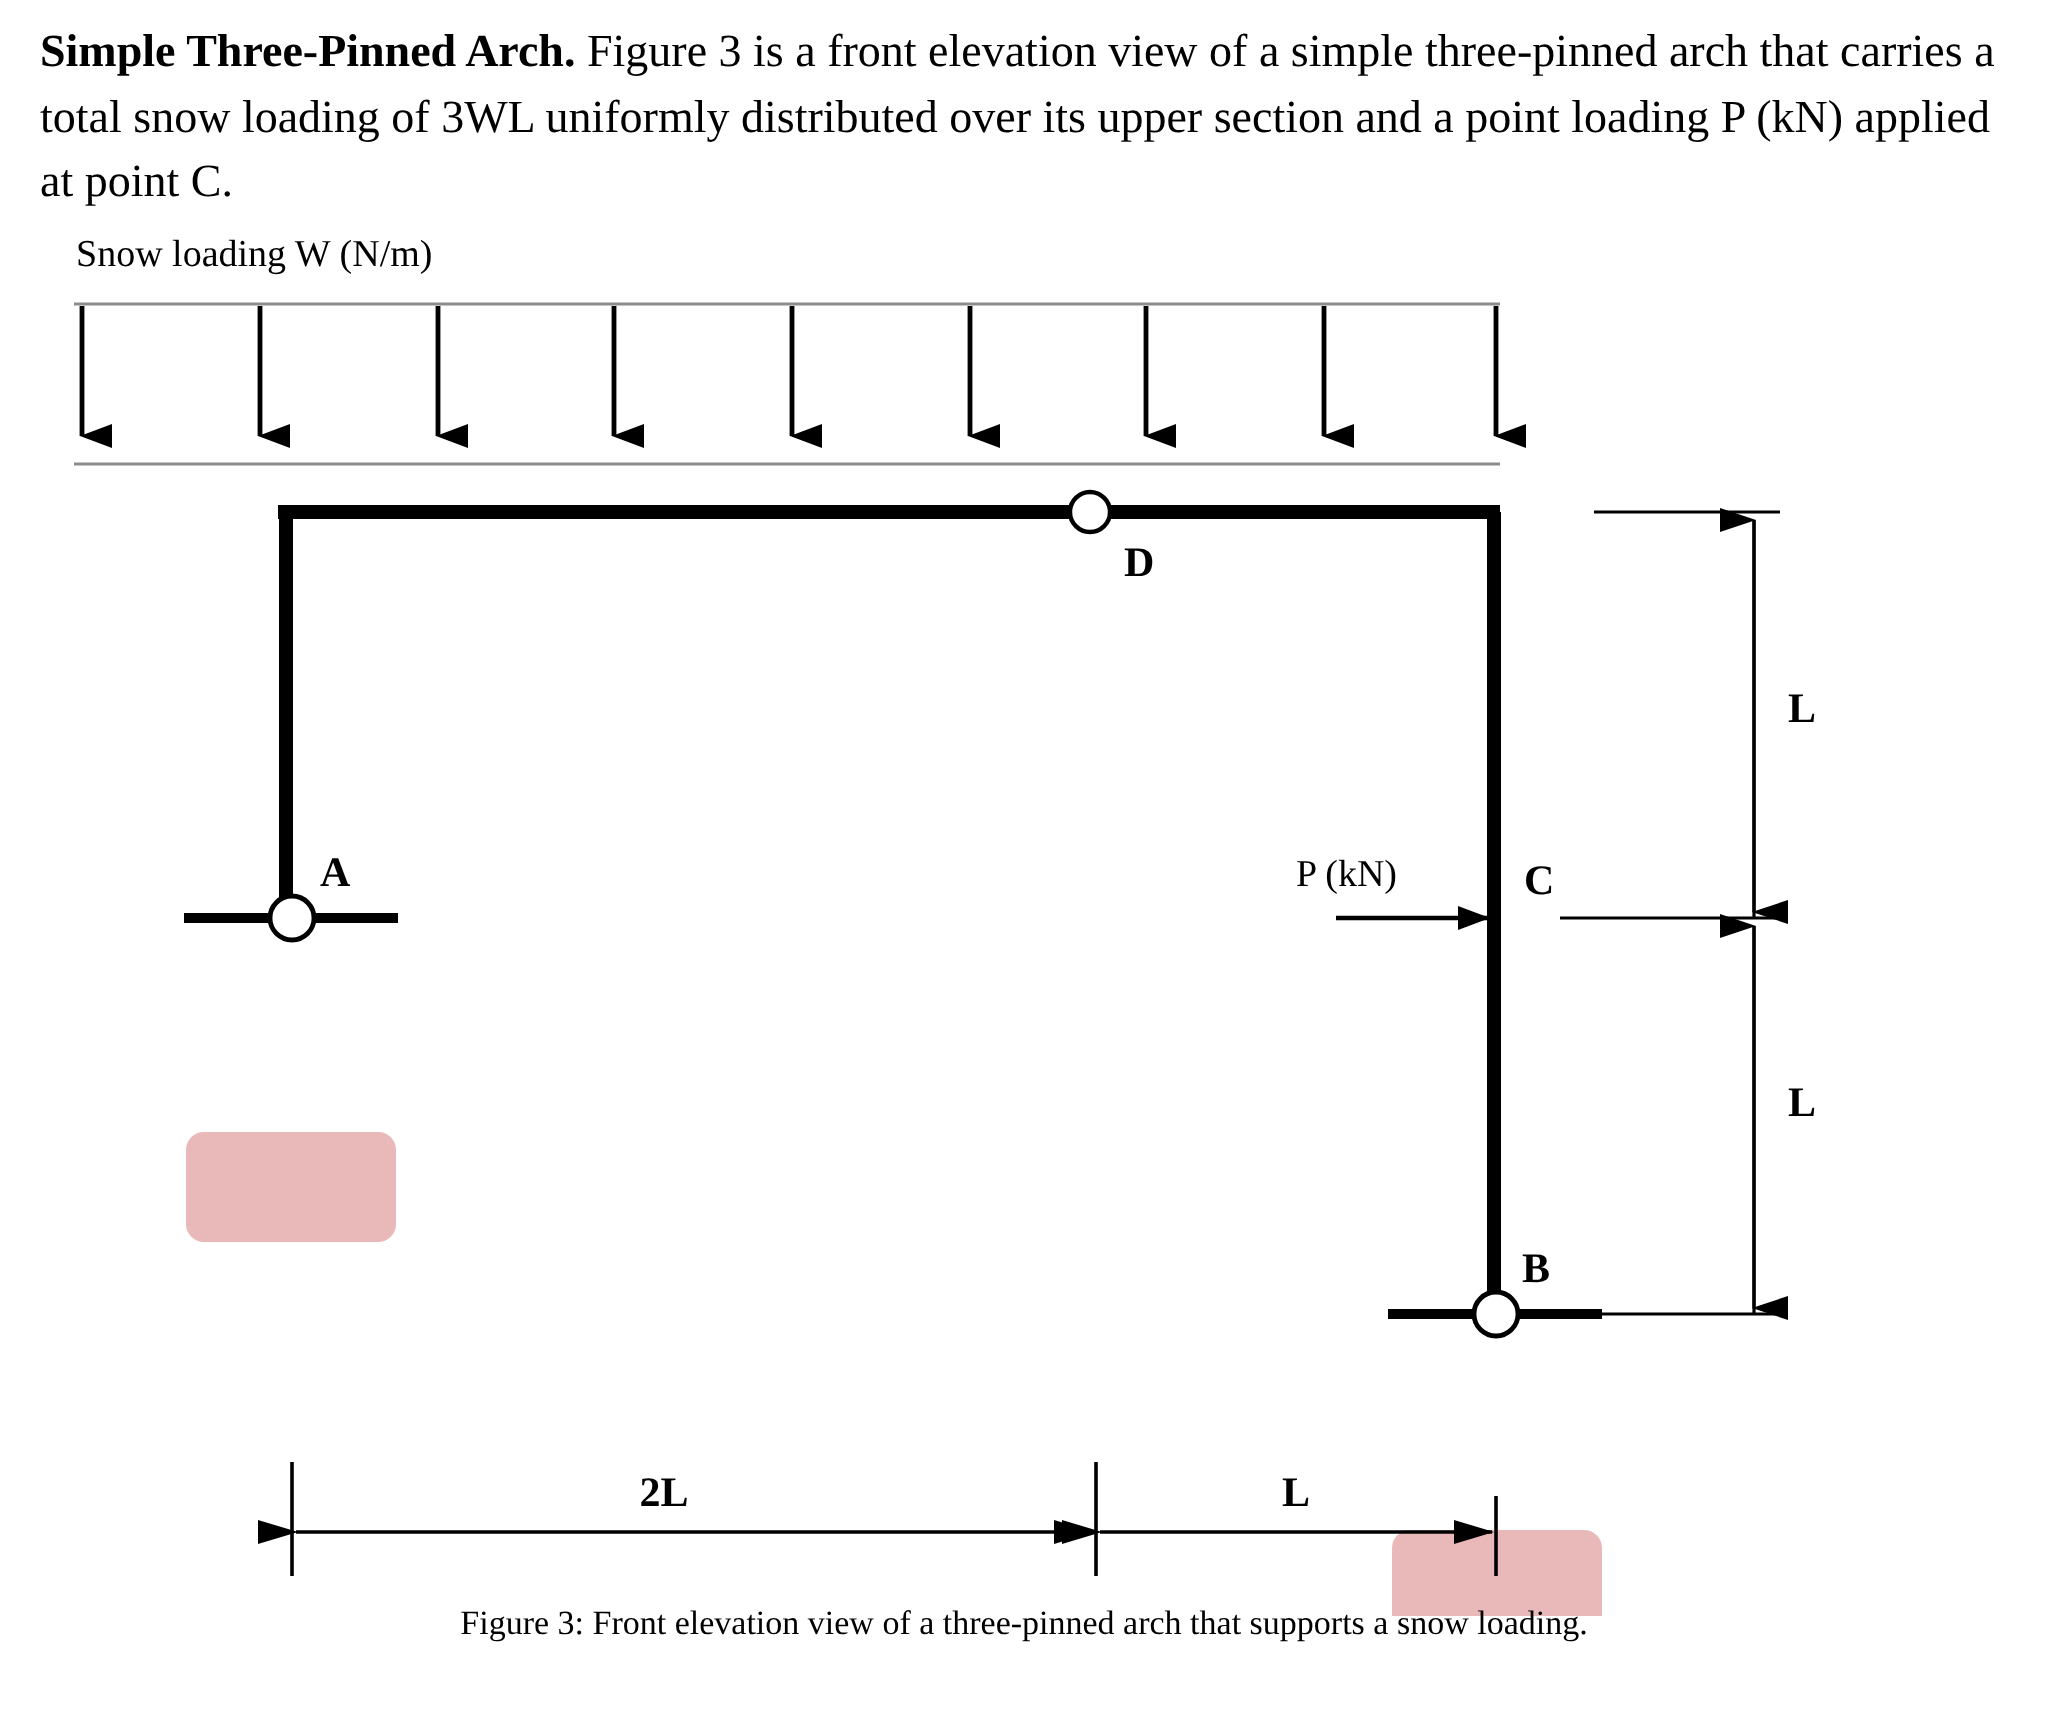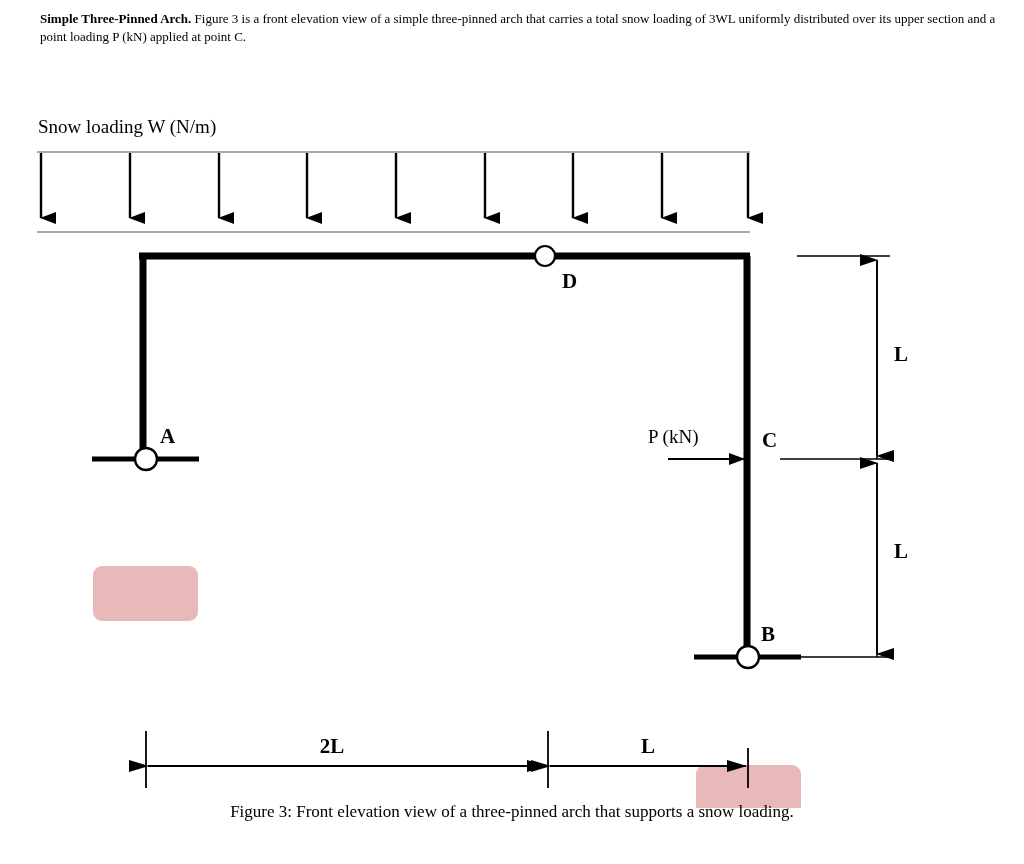--- a/index.html
+++ b/index.html
@@ -13,24 +13,23 @@
     font-family: "Liberation Serif", "DejaVu Serif", serif;
     color: #000000;
     position: relative;
     overflow: hidden;
   }
   #problem-statement {
     position: absolute;
     left: 20px;
     top: 10px;
     width: 984px;
-    font-size: 13px;
+    font-size: 23px;
     line-height: 1.42;
     text-align: left;
-    margin-left: 20px;
   }
   #problem-statement .lead {
     font-weight: bold;
   }
   #figure-area {
     position: absolute;
     left: 0;
     top: 108px;
     width: 860px;
     height: 700px;

